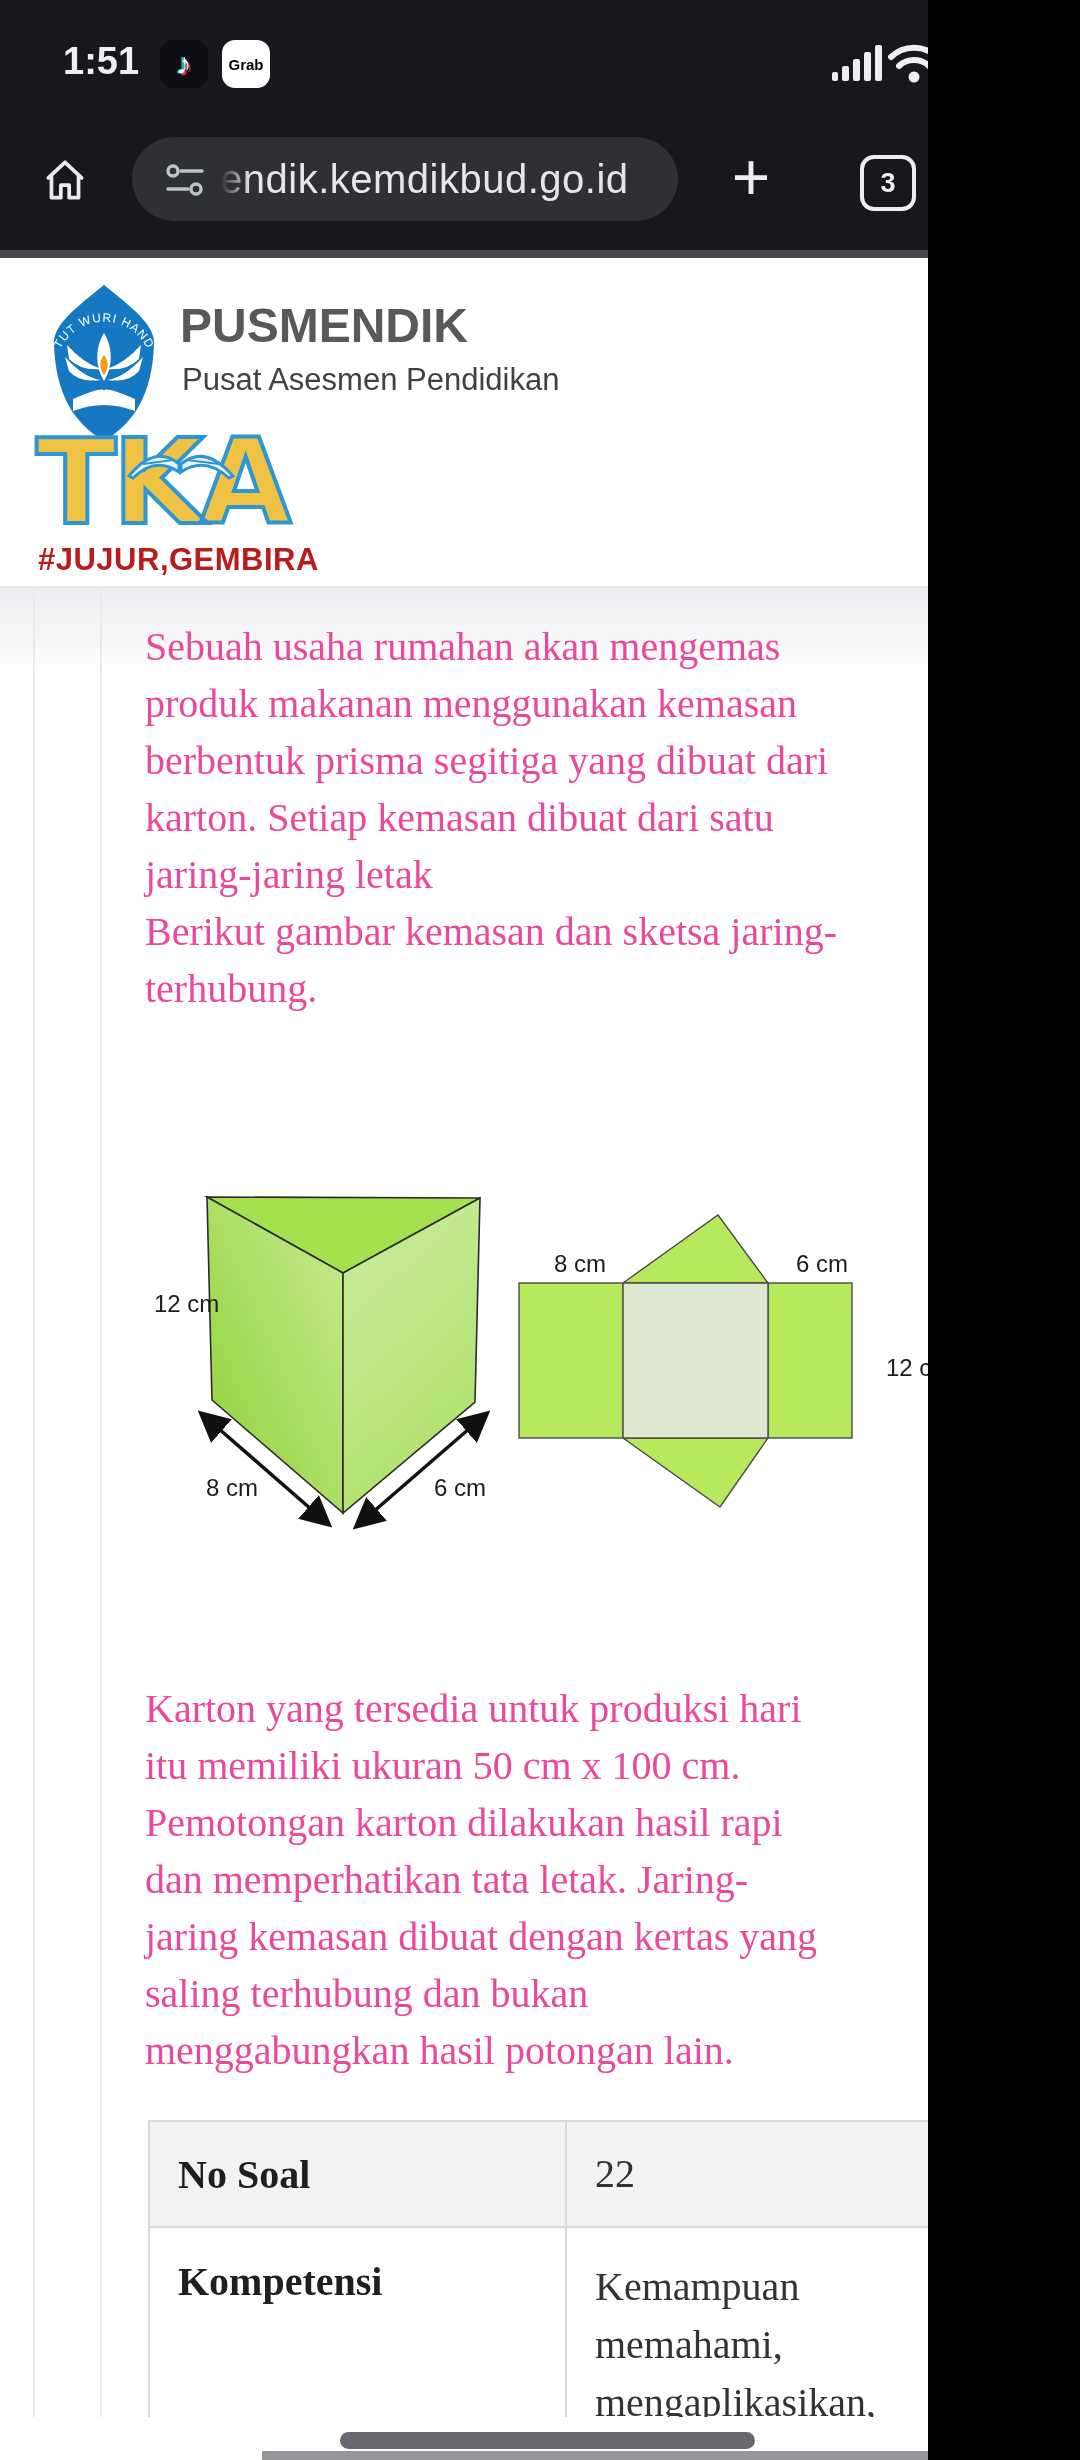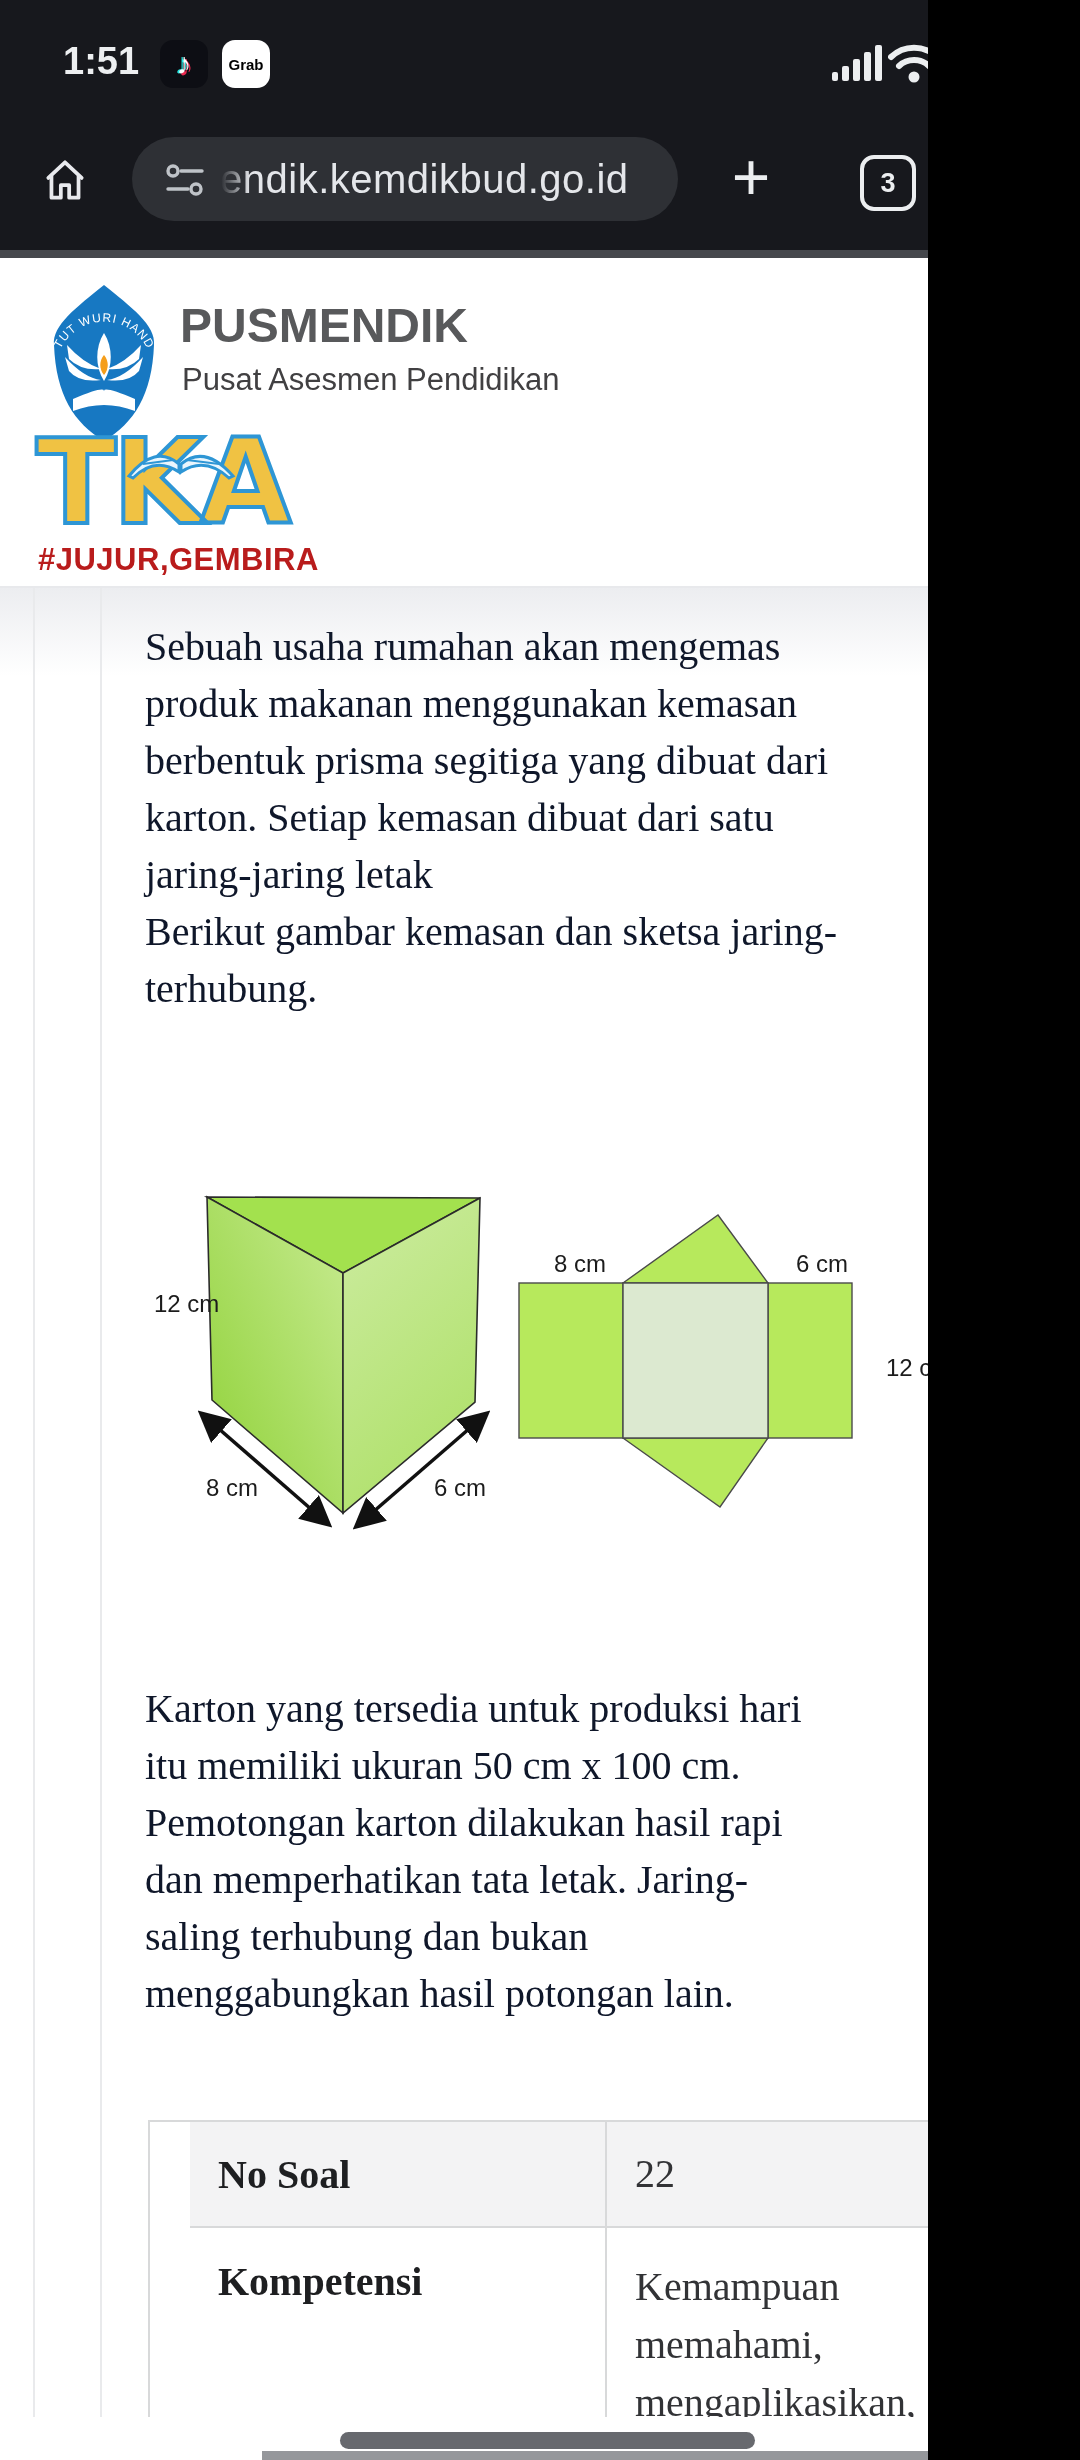--- a/index.html
+++ b/index.html
@@ -50,31 +50,31 @@
   .tka-book{position:absolute;left:85px;top:-4px;}
   .tagline{position:absolute;left:38px;top:542px;font-size:31px;font-weight:800;color:#b91c1c;letter-spacing:.5px;}
   .header-divider{position:absolute;left:0;top:586px;width:1080px;height:2px;background:#e8e9ec;}
 
   
   .panel-gradient{position:absolute;left:0;top:588px;width:1080px;height:88px;
                   background:linear-gradient(#ecedf0,#ffffff);}
   .vline{position:absolute;top:588px;height:1829px;width:2px;background:#e9eaec;}
   .serif{font-family:"Liberation Serif","DejaVu Serif",serif;}
   .para{position:absolute;left:145px;width:850px;}
-  .para .ln{height:57px;font-size:40px;line-height:57px;color:#0f172a;white-space:nowrap;}
+  .para .ln{height:57px;font-size:40px;line-height:57px;color:#ec4899;white-space:nowrap;}
   .para1{top:618px;}
   .para2{top:1680px;}
 
   .fig-prism{position:absolute;left:140px;top:1128px;}
   .fig-net{position:absolute;left:508px;top:1180px;}
 
   
   .itable-clip{position:absolute;left:148px;top:2120px;width:812px;height:297px;overflow:hidden;}
   .itable{width:809px;border:2px solid #d8d9da;border-bottom:none;}
-  .trow{display:flex;margin-left:40px;}
+  .trow{display:flex;}
   .trow-head{background:#f3f3f4;height:104px;border-bottom:2px solid #d8d9da;}
   .trow-body{background:#ffffff;height:300px;}
   .tcell-label{width:387px;padding-left:28px;border-right:2px solid #d8d9da;
                font-size:40px;font-weight:700;color:#1e1f21;}
   .tcell-value{flex:1;padding-left:28px;padding-right:28px;font-size:40px;color:#323336;line-height:58px;}
   .trow-head .tcell-label,.trow-head .tcell-value{display:flex;align-items:center;padding-top:0;}
   .trow-body .tcell-label{padding-top:30px;}
   .trow-body .tcell-value{padding-top:30px;}
 
   
@@ -243,20 +243,21 @@
     <text x="46" y="92" font-size="24" fill="#1c1c1c">8 cm</text>
     <text x="288" y="92" font-size="24" fill="#1c1c1c">6 cm</text>
     <text x="378" y="196" font-size="24" fill="#1c1c1c">12 cm</text>
   </svg>
 
   <div class="para para2 serif">
     <div class="ln">Karton yang tersedia untuk produksi hari</div>
     <div class="ln">itu memiliki ukuran 50 cm x 100 cm.</div>
     <div class="ln">Pemotongan karton dilakukan hasil rapi</div>
     <div class="ln">dan memperhatikan tata letak. Jaring-</div>
+    <div class="ln">jaring kemasan dibuat dengan kertas yang</div>
     <div class="ln">saling terhubung dan bukan</div>
     <div class="ln">menggabungkan hasil potongan lain.</div>
   </div>
 
   <div class="itable-clip">
     <div class="itable serif">
       <div class="trow trow-head">
         <div class="tcell-label">No Soal</div>
         <div class="tcell-value">22</div>
       </div>

